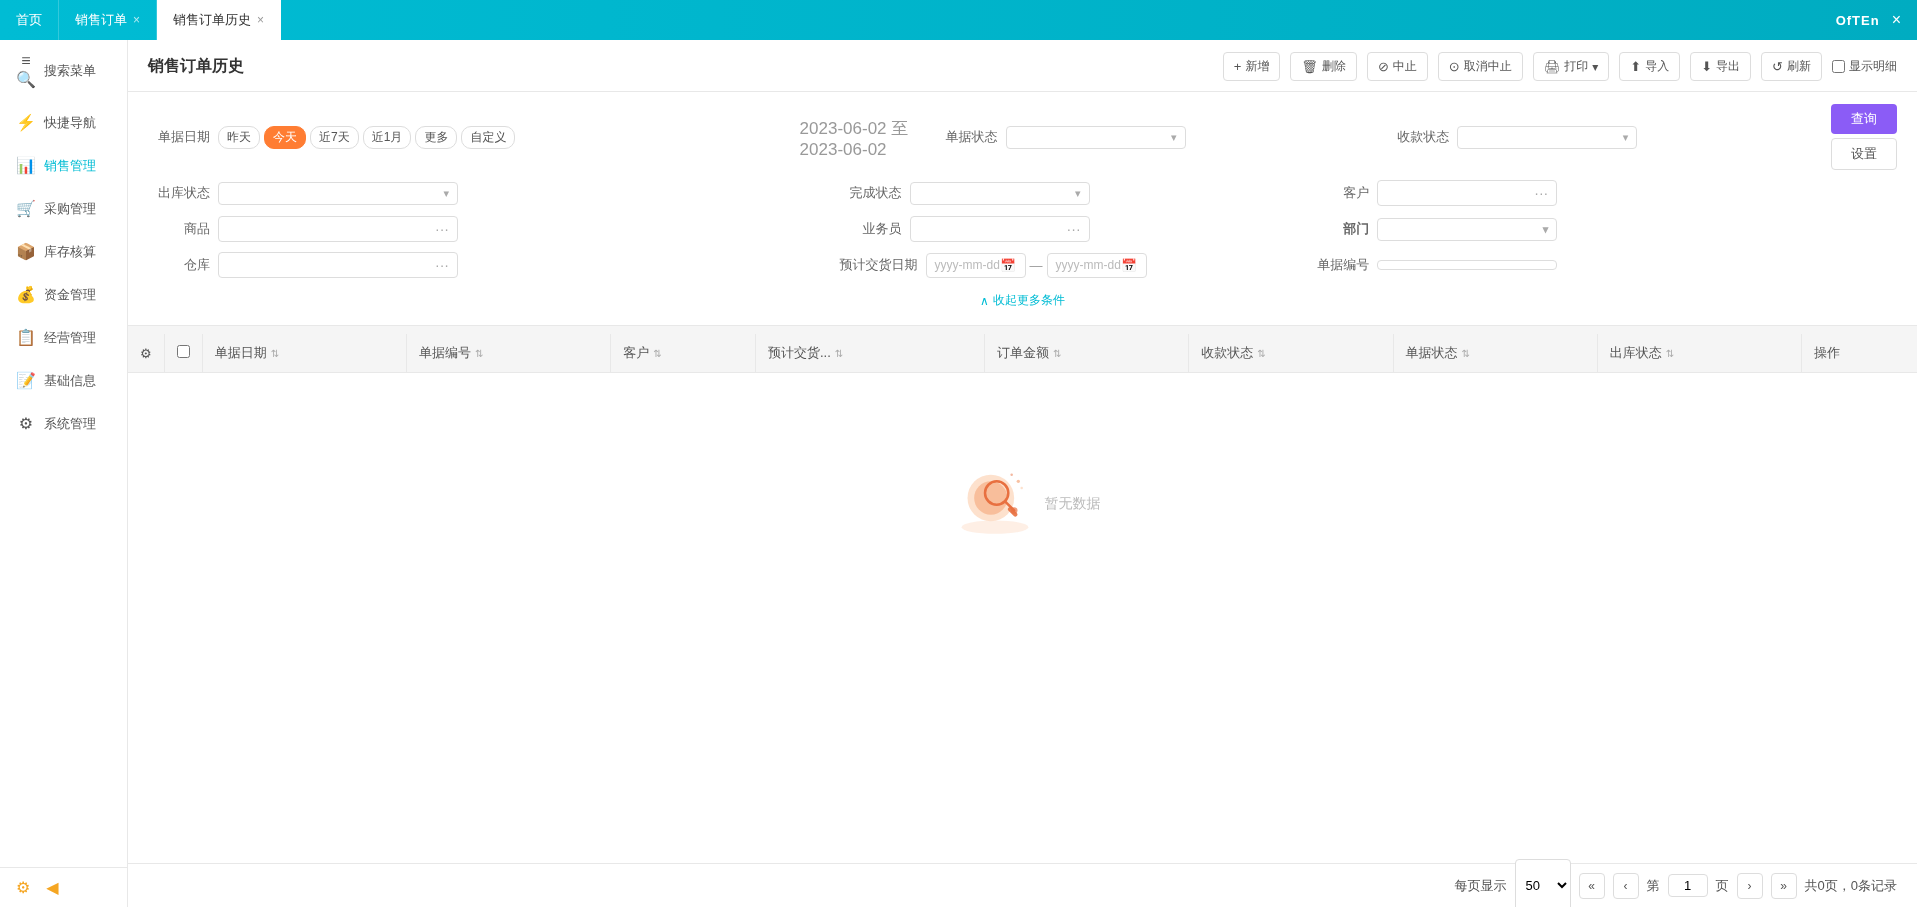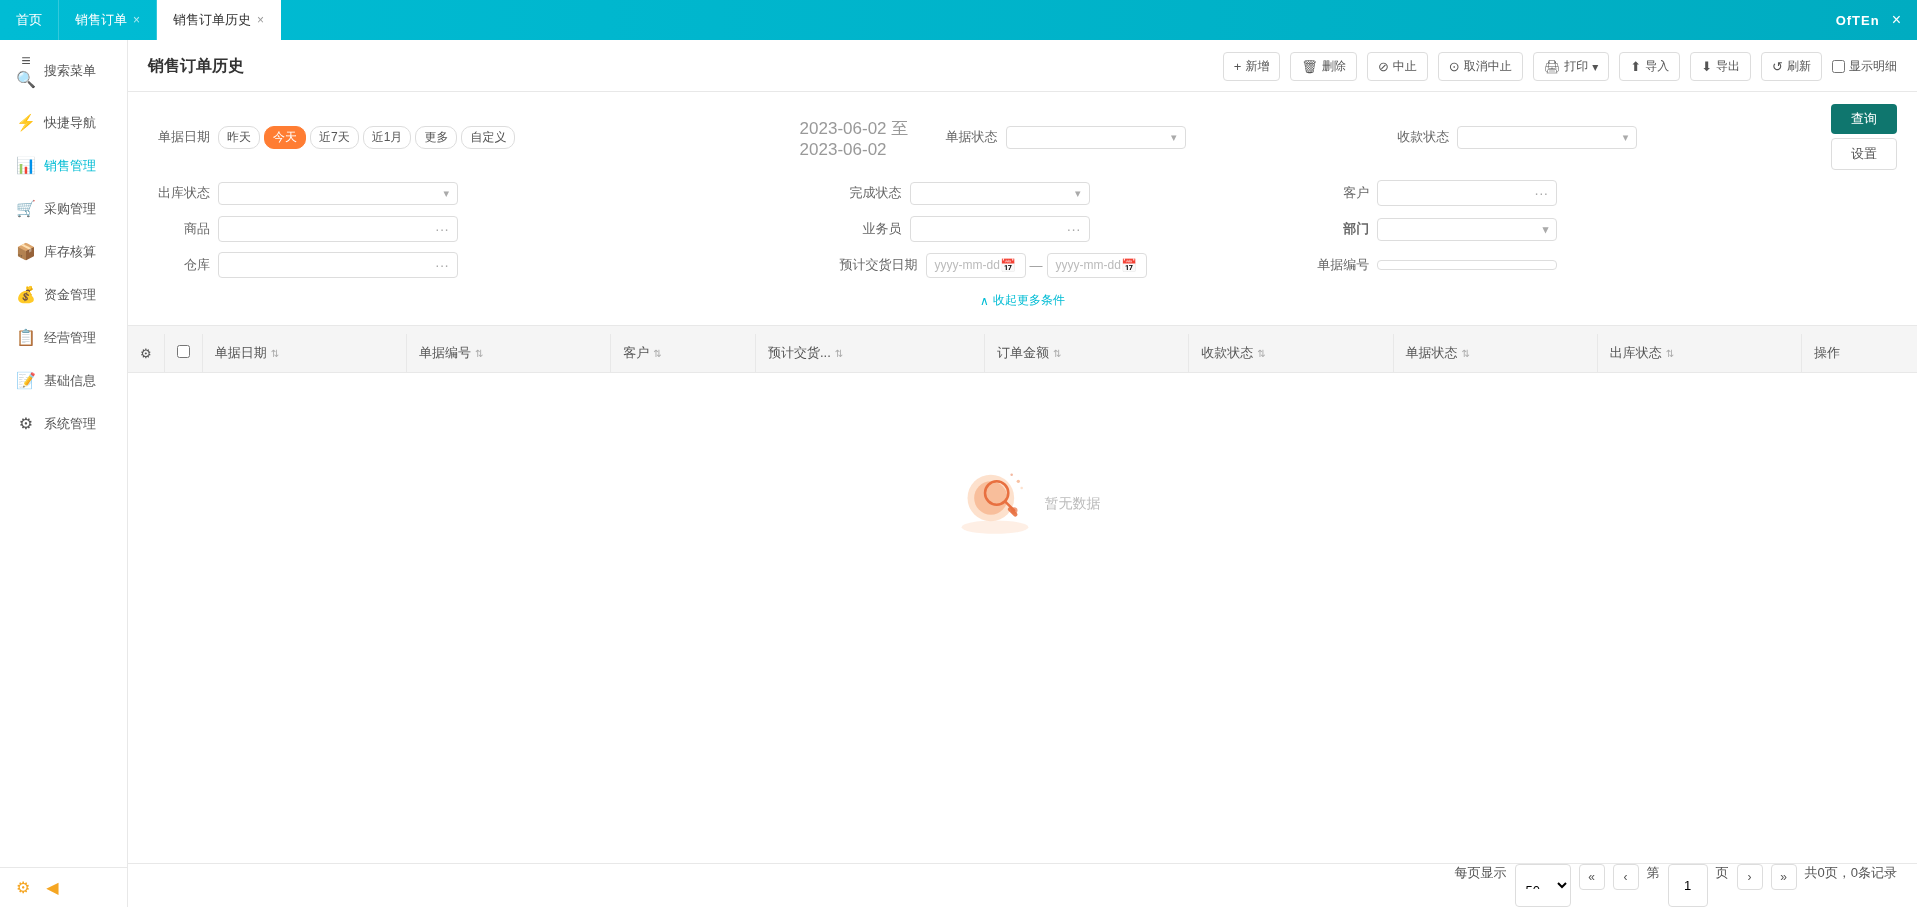--- a/index.html
+++ b/index.html
@@ -227,21 +227,21 @@
       display: flex;
       align-items: center;
       justify-content: center;
       gap: 4px;
       color: #00bcd4;
       font-size: 12px;
       cursor: pointer;
       padding: 4px 0;
     }
     .btn-query {
-      background: #0f766e;
+      background: #8b5cf6;
       border: none;
       color: #fff;
       padding: 6px 20px;
       border-radius: 4px;
       cursor: pointer;
       font-size: 13px;
     }
     .btn-set {
       background: #fff;
       border: 1px solid #ddd;
@@ -302,20 +302,21 @@
       margin-bottom: 12px;
     }
     .empty-text { font-size: 14px; color: #bbb; }
 
     
     .pagination-bar {
       height: 44px;
       background: #fff;
       border-top: 1px solid #e8e8e8;
       display: flex;
+      align-items: center;
       justify-content: flex-end;
       padding: 0 20px;
       gap: 8px;
       font-size: 13px;
       color: #555;
       flex-shrink: 0;
     }
     .per-page-select {
       border: 1px solid #ddd;
       border-radius: 4px;

